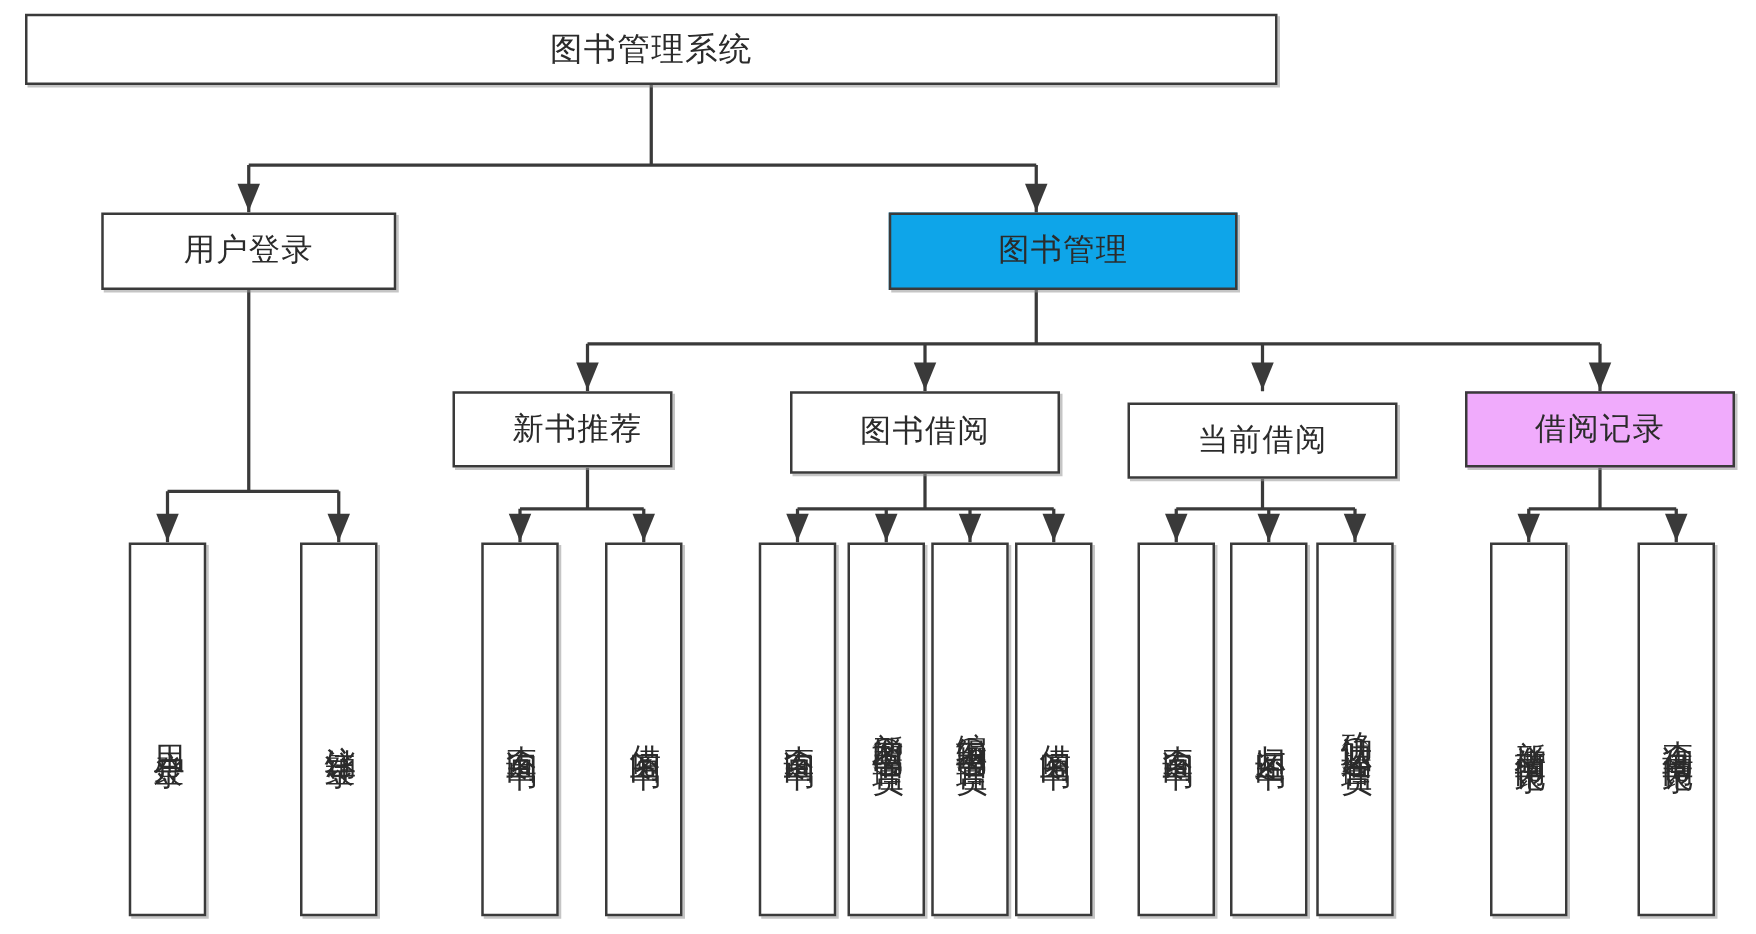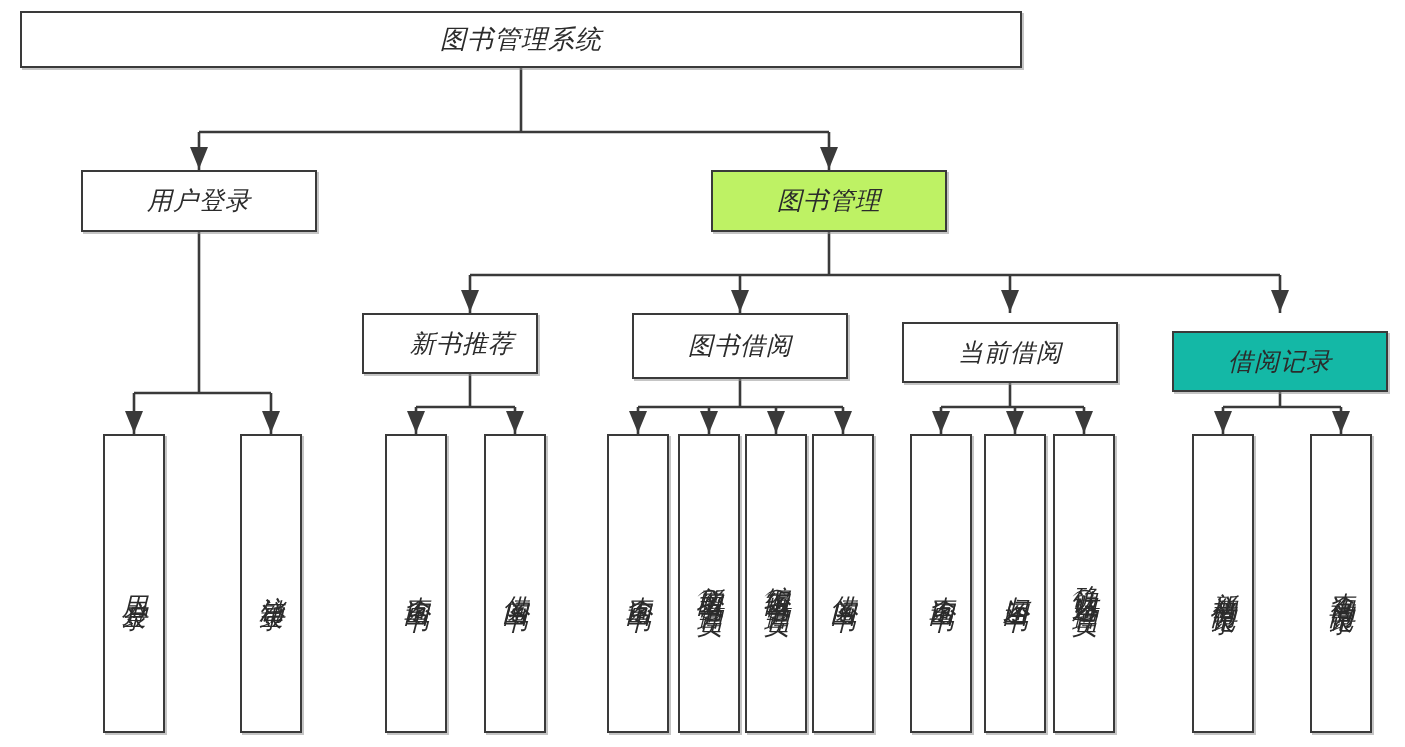--- a/index.html
+++ b/index.html
@@ -27,21 +27,20 @@
   .node {
     position: absolute;
     box-sizing: border-box;
     background: #ffffff;
     border: 2.5px solid #3a3a3a;
     box-shadow: 2px 2px 0 rgba(150,150,150,0.55);
     display: flex;
     align-items: center;
     justify-content: center;
     color: #2b2b2b;
-    font-style: italic;
   }
   .node.horiz {
     font-size: 25px;
     letter-spacing: 1px;
     line-height: 1.1;
   }
   .node.vert {
     writing-mode: vertical-rl;
     text-orientation: upright;
     font-size: 25px;
@@ -123,33 +122,33 @@
       <path d="M 1332 411 L 1350 411 L 1341 433 Z" fill="#3a3a3a"></path>
     </svg>
 
   <div id="nodes">
       <div class="node horiz root" style="left: 20px; top: 11px; width: 1002px; height: 57px; border-color: rgb(58, 58, 58); background: rgb(255, 255, 255); color: rgb(43, 43, 43);">
         <span>图书管理系统</span>
       </div>
       <div class="node horiz" style="left: 81px; top: 170px; width: 236px; height: 62px; border-color: rgb(58, 58, 58); background: rgb(255, 255, 255); color: rgb(43, 43, 43);">
         <span>用户登录</span>
       </div>
-      <div class="node horiz" style="left: 711px; top: 170px; width: 236px; height: 62px; border-color: rgb(58, 58, 58); background: #bef264; color: rgb(43, 43, 43);">
+      <div class="node horiz" style="left: 711px; top: 170px; width: 279px; height: 62px; border-color: rgb(58, 58, 58); background: #0ea5e9; color: rgb(43, 43, 43);">
         <span>图书管理</span>
       </div>
       <div class="node horiz" style="left: 362px; top: 313px; width: 176px; height: 61px; border-color: rgb(58, 58, 58); background: rgb(255, 255, 255); color: rgb(43, 43, 43); padding-left: 24px;">
         <span>新书推荐</span>
       </div>
       <div class="node horiz" style="left: 632px; top: 313px; width: 216px; height: 66px; border-color: rgb(58, 58, 58); background: rgb(255, 255, 255); color: rgb(43, 43, 43);">
         <span>图书借阅</span>
       </div>
       <div class="node horiz" style="left: 902px; top: 322px; width: 216px; height: 61px; border-color: rgb(58, 58, 58); background: rgb(255, 255, 255); color: rgb(43, 43, 43);">
         <span>当前借阅</span>
       </div>
-      <div class="node horiz" style="left: 1172px; top: 313px; width: 216px; height: 61px; border-color: rgb(58, 58, 58); background: #14b8a6; color: rgb(43, 43, 43); margin-top: 18px;">
+      <div class="node horiz" style="left: 1172px; top: 313px; width: 216px; height: 61px; border-color: rgb(58, 58, 58); background: #f0abfc; color: rgb(43, 43, 43);">
         <span>借阅记录</span>
       </div>
       <div class="node vert" style="left: 103px; top: 434px; width: 62px; height: 299px; border-color: rgb(58, 58, 58); background: rgb(255, 255, 255); color: rgb(43, 43, 43);">
         <span>用户登录</span>
       </div>
       <div class="node vert" style="left: 240px; top: 434px; width: 62px; height: 299px; border-color: rgb(58, 58, 58); background: rgb(255, 255, 255); color: rgb(43, 43, 43);">
         <span>注销登录</span>
       </div>
       <div class="node vert" style="left: 385px; top: 434px; width: 62px; height: 299px; border-color: rgb(58, 58, 58); background: rgb(255, 255, 255); color: rgb(43, 43, 43);">
         <span>查询图书</span>

